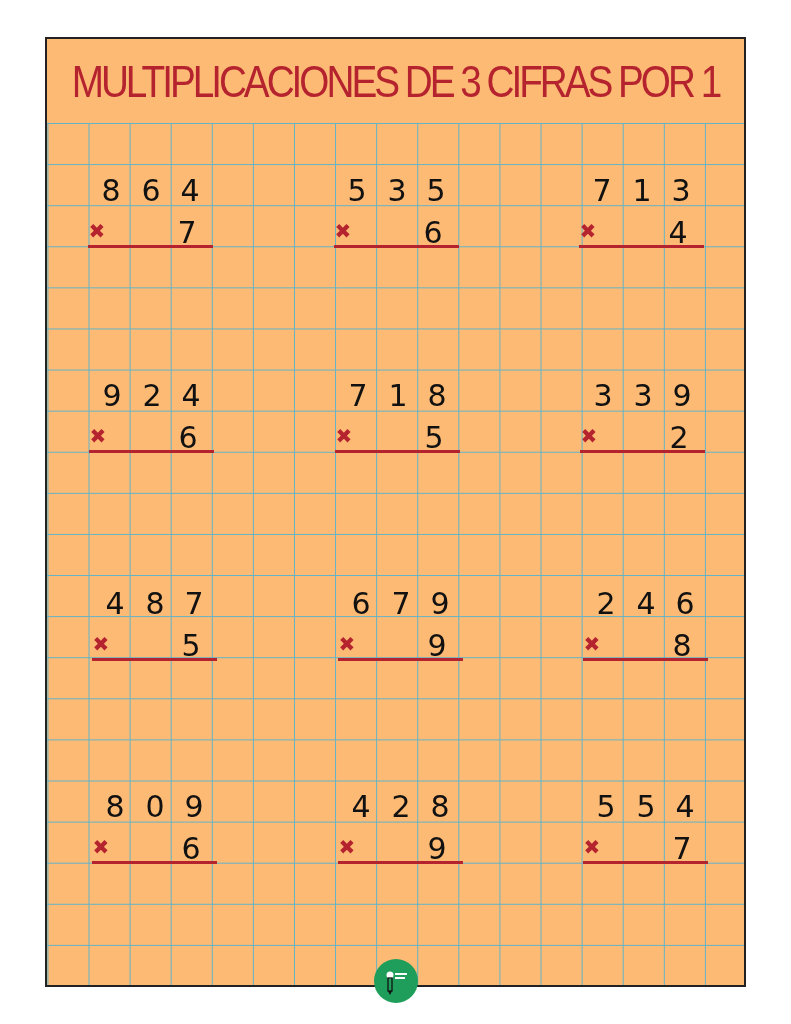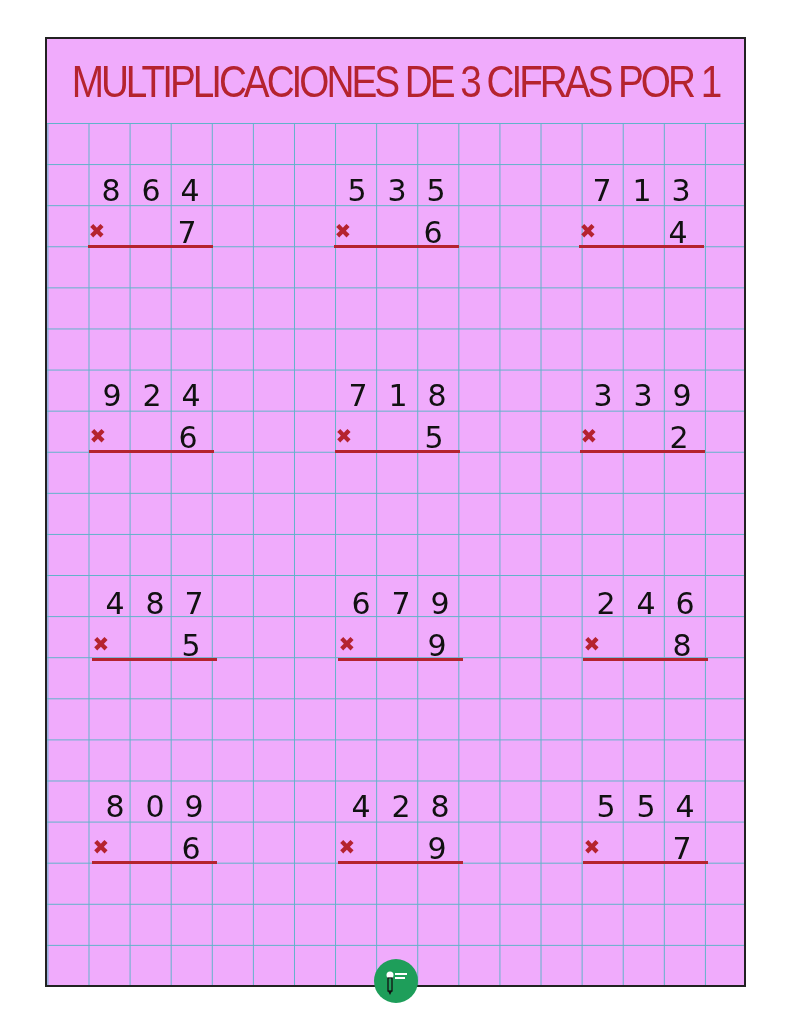--- a/index.html
+++ b/index.html
@@ -1,17 +1,17 @@
 <!DOCTYPE html>
 <html><head>
 <meta charset="utf-8">
 <style>
   html, body { margin: 0; padding: 0; }
   body { width: 791px; height: 1024px; background: #ffffff; position: relative; overflow: hidden; font-family: "DejaVu Sans", sans-serif; }
-  .sheet { position: absolute; left: 45px; top: 37px; width: 701px; height: 950px; border: 2px solid #222; box-sizing: border-box; background: #f0abfc; }
+  .sheet { position: absolute; left: 45px; top: 37px; width: 701px; height: 950px; border: 2px solid #222; box-sizing: border-box; background: #fdba74; }
   .title-band { position: absolute; left: 0; top: 0; width: 100%; height: 85px; display: flex; align-items: center; justify-content: center; }
   .title { color: #b5232f; font-family: "Liberation Sans", sans-serif; font-size: 45px; letter-spacing: -3.5px; transform: scaleX(0.86); white-space: nowrap; font-weight: normal; }
   .grid { position: absolute; left: 0; top: 84px; width: 100%; height: calc(100% - 84px);
     background-image:
       linear-gradient(to right, #5fb3c9 1.3px, transparent 1.3px),
       linear-gradient(to bottom, #5fb3c9 1.3px, transparent 1.3px);
     background-size: 41.1px 41.1px;
     background-position: 41.5px 0px, 0 0px;
   }
   .problem { position: absolute; width: 130px; height: 90px; }

